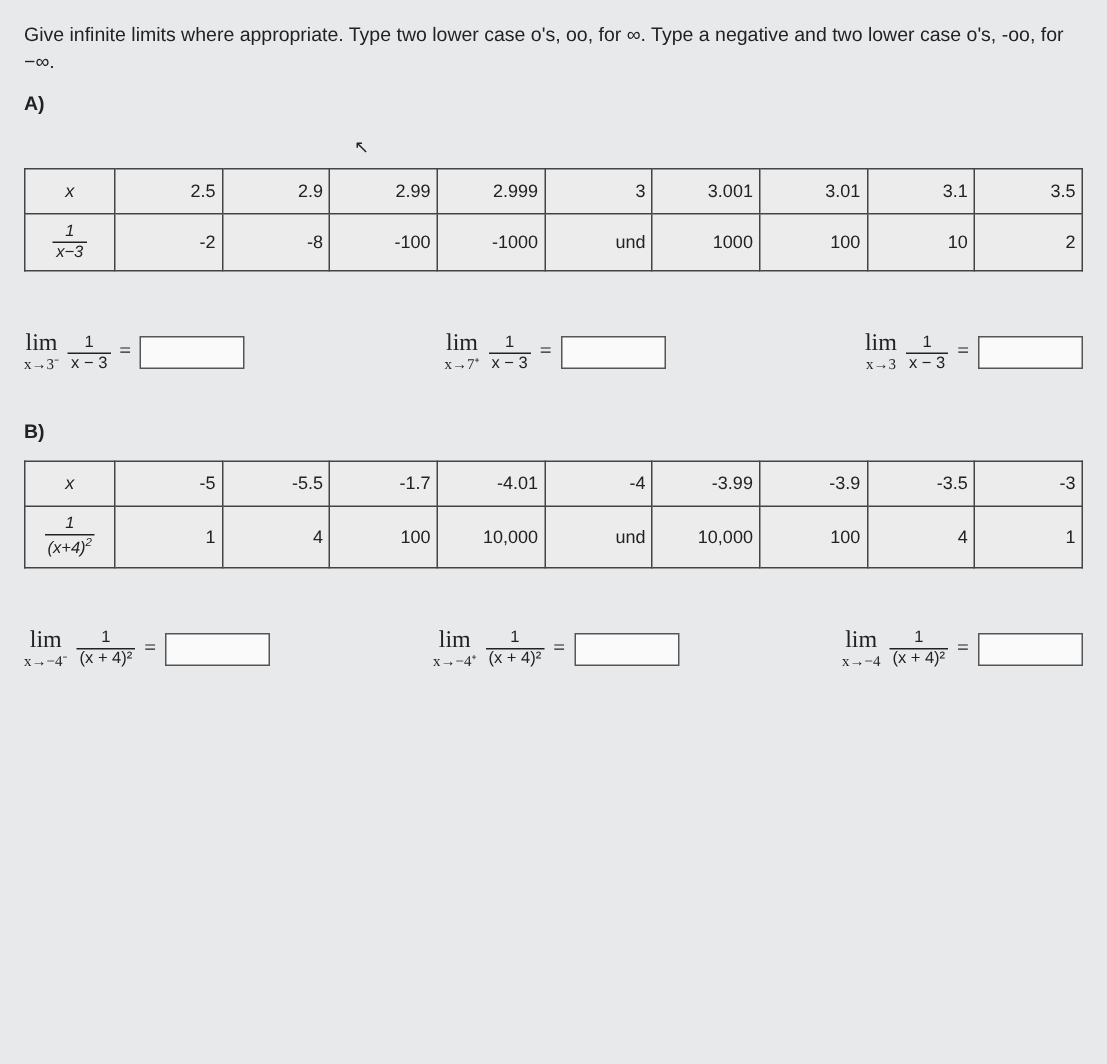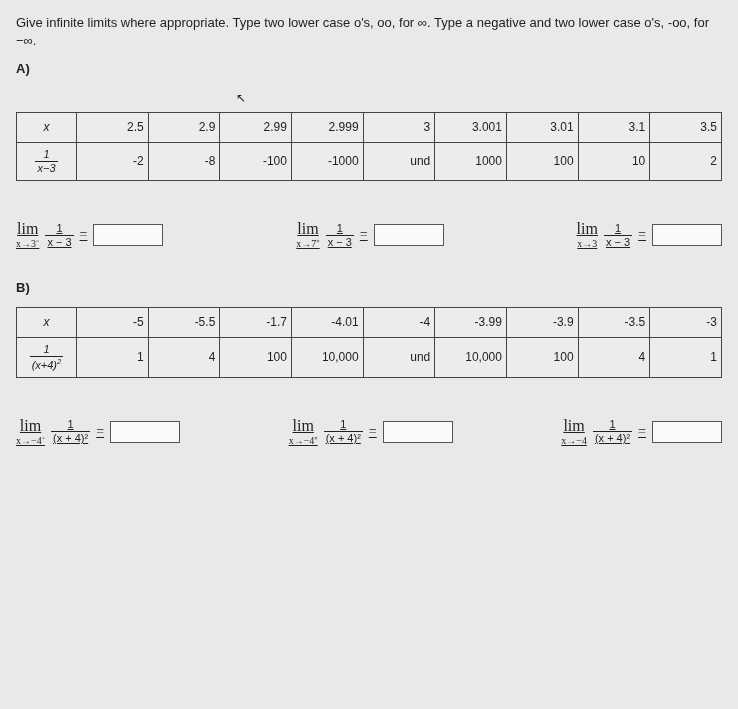--- a/index.html
+++ b/index.html
@@ -43,21 +43,20 @@
     line-height: 1;
   }
   .frac .num { display: block; border-bottom: 1px solid #222; padding: 0 2px 1px; }
   .frac .den { display: block; padding: 1px 2px 0; }
   .lim-row {
     display: flex;
     justify-content: space-between;
     align-items: flex-end;
     margin: 0 0 30px 0;
     gap: 24px;
-    text-decoration: underline;
   }
   .lim-group {
     display: flex;
     align-items: center;
     gap: 6px;
   }
   .lim-stack {
     display: inline-block;
     text-align: center;
     font-family: "Cambria Math", "Times New Roman", serif;

